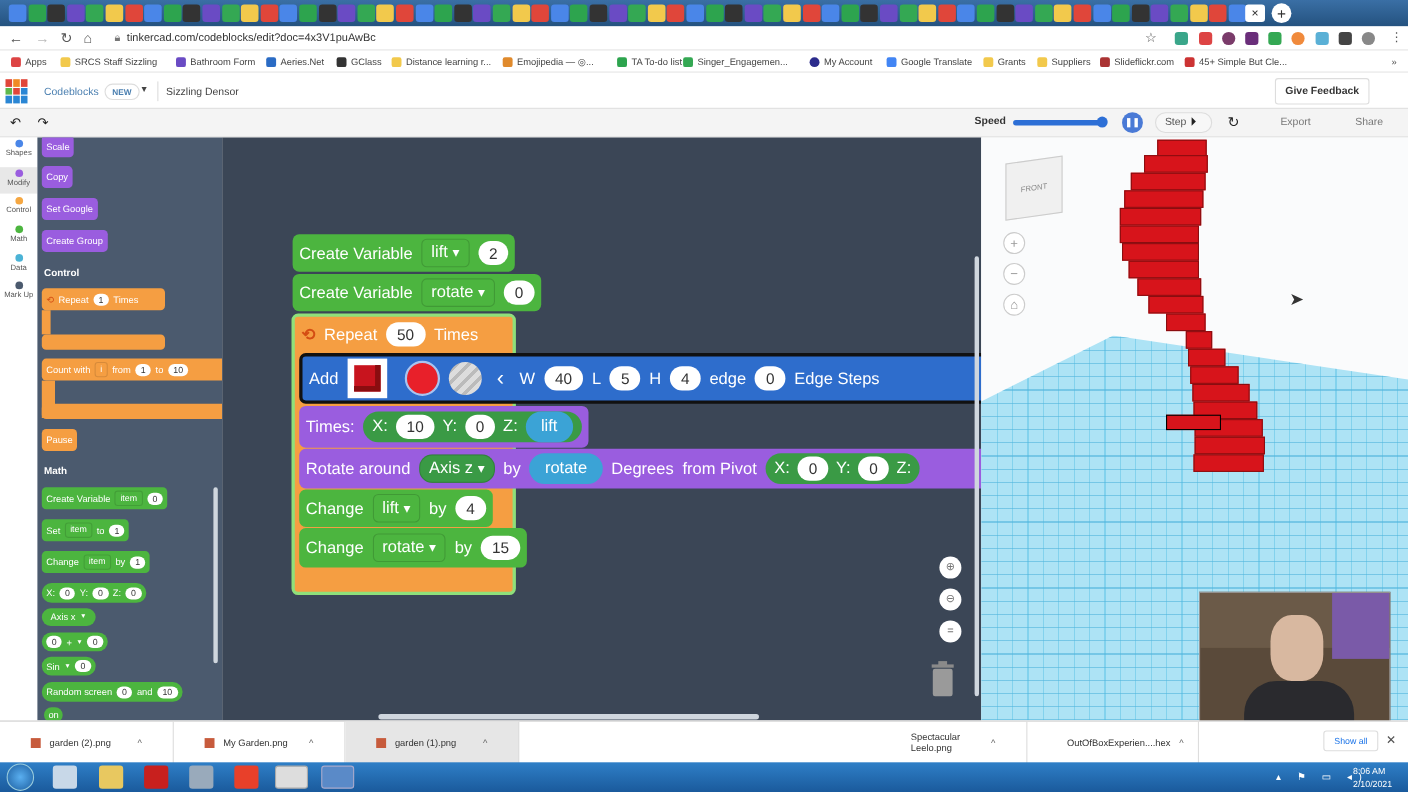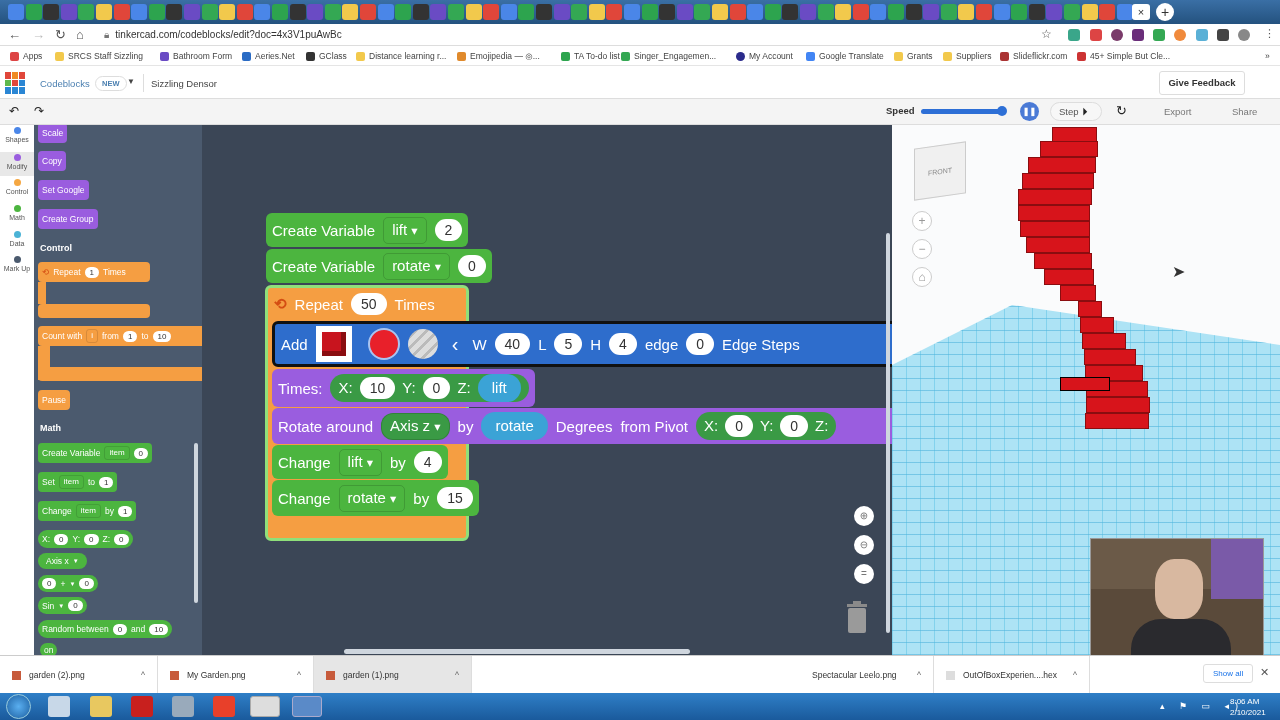--- a/index.html
+++ b/index.html
@@ -72,21 +72,21 @@
 #viewport{left:892px;top:125px;width:388px;height:530px;background:#fafbfc;overflow:hidden}
 #grid{position:absolute;left:0;top:180px;width:388px;height:350px;background:repeating-linear-gradient(90deg,#7dd0ec 0 1px,#a9e2f5 1px 14px),#a9e2f5;clip-path:polygon(0 60px,120px 0,388px 40px,388px 350px,0 350px);opacity:.95}
 #grid2{position:absolute;left:0;top:180px;width:388px;height:350px;background:repeating-linear-gradient(0deg,rgba(80,180,220,.6) 0 1px,transparent 1px 12px);clip-path:polygon(0 60px,120px 0,388px 40px,388px 350px,0 350px)}
 #vcube{position:absolute;left:22px;top:20px;width:52px;height:52px;border:1px solid #ccc;background:#f0f0f0;transform:skewY(-8deg);font-size:7px;color:#888;text-align:center;line-height:52px}
 .vz{position:absolute;left:20px;width:20px;height:20px;border:1px solid #ccc;border-radius:50%;background:#fff;color:#999;font-size:12px;text-align:center;line-height:18px}
 .step{position:absolute;height:16px;background:#d7141b;border:1px solid #8a0d10}
 #cursor{position:absolute;left:280px;top:137px;font-size:16px;color:#333}
 #webcam{position:absolute;left:1090px;top:538px;width:174px;height:130px;background:#5a4a3a;overflow:hidden;border:1px solid #999}
 
 #dl{left:0;top:655px;width:1280px;height:38px;background:#fff;border-top:1px solid #ccc}
-.dli{position:absolute;top:0;height:38px;font-size:8.5px;color:#333;display:flex;align-items:center;gap:8px;padding:0 12px;border-right:1px solid #ddd}
+.dli{position:absolute;top:0;height:38px;font-size:8.5px;color:#333;display:flex;align-items:center;gap:8px;padding:0 28px;border-right:1px solid #ddd}
 .dli .ic{width:9px;height:9px;background:#c75b3c;display:inline-block}
 .dli .car{color:#666;margin-left:auto}
 #notify{position:absolute;left:472px;top:4px;width:333px;height:28px;background:#fff;border:1px solid #ddd;box-shadow:0 1px 3px rgba(0,0,0,.2);font-size:7.5px;color:#333;display:flex;align-items:center;padding-left:14px;gap:8px}
 #stopshare{background:#1a73e8;color:#fff;font-weight:bold;padding:5px 9px;border-radius:2px;font-size:7.5px}
 #hidebtn{color:#1a73e8}
 #showall{position:absolute;left:1203px;top:8px;border:1px solid #ddd;padding:4px 9px;font-size:8px;color:#1a73e8;border-radius:3px}
 #dlclose{position:absolute;left:1260px;top:10px;font-size:11px;color:#555}
 
 #taskbar{left:0;top:693px;width:1280px;height:27px;background:linear-gradient(#2f7fc7,#1a5a9c)}
 #startbtn{position:absolute;left:6px;top:1px;width:25px;height:25px;border-radius:50%;background:radial-gradient(#5aaff0,#1c5ea0);border:1px solid #9cd}
@@ -358,21 +358,21 @@
       <span>+</span>
       <span style="font-size:6px">▼</span>
       <span class="pill">0</span>
   </div>
   <div class="blk green" style="left:4px;top:472px;height:17px;border-radius:9px">
     <span>Sin</span>
       <span style="font-size:6px">▼</span>
       <span class="pill">0</span>
   </div>
   <div class="blk green" style="left:4px;top:495px;height:18px;border-radius:9px">
-    <span>Random between</span>
+    <span>Random screen</span>
       <span class="pill">0</span>
       <span>and</span>
       <span class="pill">10</span>
   </div>
   <div class="blk green" style="left:6px;top:518px;height:14px;border-radius:7px">on</div>
   <div id="flyscroll"></div>
 </div>
 
 <div id="ws" class="abs">
   <div class="wb green" style="left:64px;top:88px;height:34px;border-radius:6px 6px 6px 6px">

